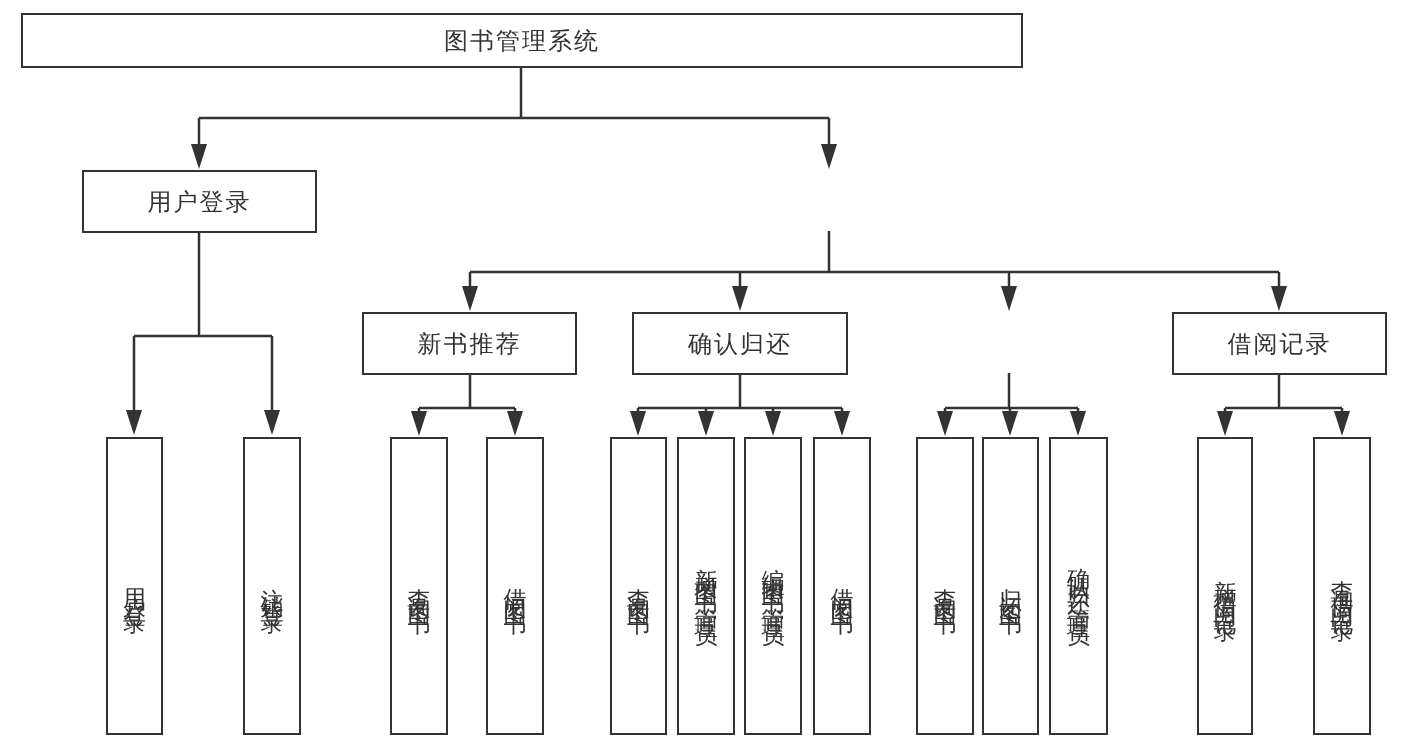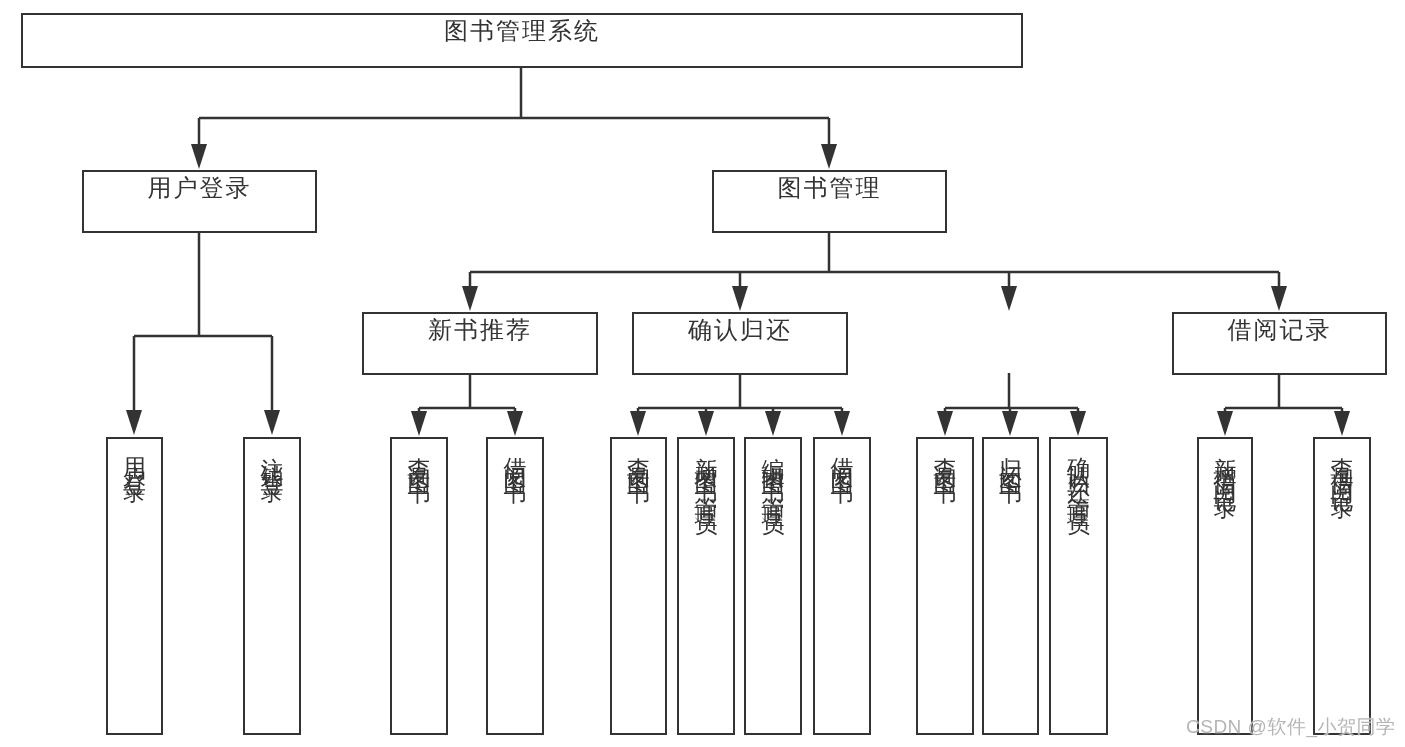--- a/index.html
+++ b/index.html
@@ -3,21 +3,21 @@
 <meta charset="utf-8">
 <style>
   html,body{margin:0;padding:0;background:#fff;}
   .stage{
     position:relative;width:1405px;height:747px;background:#ffffff;
     font-family:"Liberation Sans","DejaVu Sans",sans-serif;overflow:hidden;
   }
   svg.connectors{position:absolute;left:0;top:0;}
   .box{
     position:absolute;background:#ffffff;border:2px solid #333333;
-    box-sizing:border-box;display:flex;justify-content:center;
+    box-sizing:border-box;display:flex;align-items:center;justify-content:center;
     color:#333333;
   }
   .hbox .lbl{font-size:24px;letter-spacing:2px;white-space:nowrap;}
   .vbox .lbl{
     writing-mode:vertical-lr;text-orientation:mixed;
     font-size:23px;letter-spacing:8px;line-height:1;
   }
   .watermark{
     position:absolute;left:1186px;top:714px;z-index:5;
     font-size:19px;color:#b5b5b5;letter-spacing:0.5px;white-space:nowrap;
@@ -76,25 +76,22 @@
     </g>
   </svg>
 
   <div class="box hbox" style="left:21px;top:13px;width:1002px;height:55px">
     <span class="lbl">图书管理系统</span>
   </div>
 
   <div class="box hbox" style="left:82px;top:170px;width:235px;height:63px">
     <span class="lbl">用户登录</span>
   </div>
-  <div class="box hbox" style="left:712px;top:170px;width:235px;height:63px">
-    <span class="lbl">图书管理</span>
-  </div>
 
-  <div class="box hbox" style="left:362px;top:312px;width:236px;height:63px">
+  <div class="box hbox" style="left:362px;top:312px;width:215px;height:63px">
     <span class="lbl">新书推荐</span>
   </div>
   <div class="box hbox" style="left:632px;top:312px;width:216px;height:63px">
     <span class="lbl">确认归还</span>
   </div>
   <div class="box hbox" style="left:1172px;top:312px;width:215px;height:63px">
     <span class="lbl">借阅记录</span>
   </div>
 
   <div class="box vbox" style="left:106px;top:437px;width:57px;height:298px">
@@ -134,15 +131,14 @@
     <span class="lbl">确认归还（管理员）</span>
   </div>
 
   <div class="box vbox" style="left:1197px;top:437px;width:56px;height:298px">
     <span class="lbl">新增借阅记录</span>
   </div>
   <div class="box vbox" style="left:1313px;top:437px;width:58px;height:298px">
     <span class="lbl">查询借阅记录</span>
   </div>
 
-  <div class="watermark">CSDN @软件_小贺同学</div>
 
 </div>
 
 </body></html>

